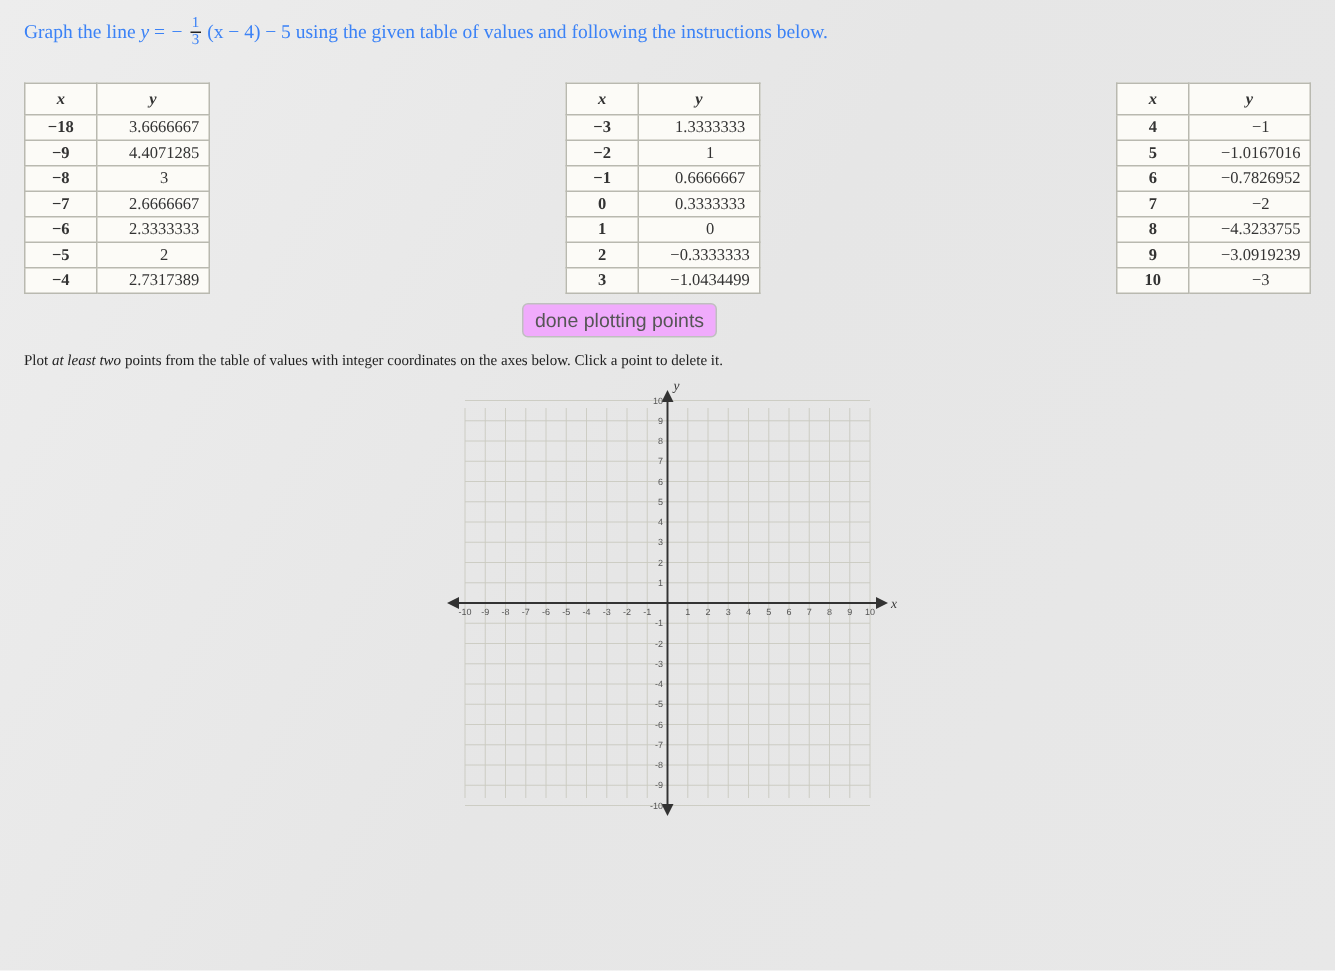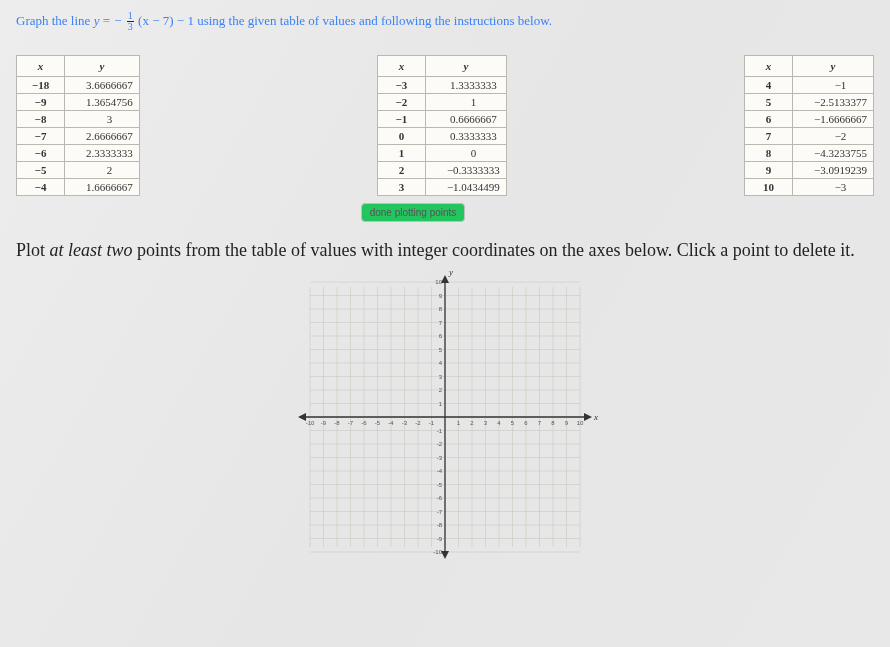--- a/index.html
+++ b/index.html
@@ -28,84 +28,84 @@
       color: #333;
       background: #fcfbf7;
     }
     table.data th { font-style: italic; font-weight: bold; padding: 4px 12px; }
     table.data td { padding: 2px 6px; }
     table.data td.xcol { font-weight: bold; width: 48px; }
     table.data td.ycol { width: 69px; padding-left: 21px; }
     .btn-row { text-align: center; margin: 6px 0 8px 0; }
     .done-btn {
       display: inline-block;
-      font-size: 10px;
+      font-size: 13px;
       font-family: Arial, sans-serif;
       color: #555;
       padding: 3px 8px;
       border: 1px solid #bfbfbf;
       border-radius: 4px;
-      background: #22c55e;
+      background: #f0abfc;
       position: relative;
       left: -32px;
     }
-    .instruction2 { font-size: 18px; color: #222; margin-bottom: 6px; }
+    .instruction2 { font-size: 10px; color: #222; margin-bottom: 6px; }
     .graph-wrap { text-align: center; }
     svg.grid { display: inline-block; }
   </style>
 </head>
 <body>
 
 <p class="prompt-line">
   <span>Graph the line </span>
   <i>y</i>
   <span> = </span>
   <span class="minus">−</span>
   <span class="frac">
     <span class="num">1</span>
     <span class="den">3</span>
   </span>
-  <span>(x − 7) − 1</span>
+  <span>(x − 4) − 5</span>
   <span> using the given table of values and following the instructions below.</span>
 </p>
 
 <div class="tables-row">
   <table class="data" id="tbl0">
       <tbody>
         <tr>
           <th>x</th>
           <th>y</th>
         </tr>
         <tr>
           <td class="xcol">−18</td>
           <td class="ycol">3.6666667</td>
         </tr>
         <tr>
           <td class="xcol">−9</td>
-          <td class="ycol">1.3654756</td>
+          <td class="ycol">4.4071285</td>
         </tr>
         <tr>
           <td class="xcol">−8</td>
           <td class="ycol">3</td>
         </tr>
         <tr>
           <td class="xcol">−7</td>
           <td class="ycol">2.6666667</td>
         </tr>
         <tr>
           <td class="xcol">−6</td>
           <td class="ycol">2.3333333</td>
         </tr>
         <tr>
           <td class="xcol">−5</td>
           <td class="ycol">2</td>
         </tr>
         <tr>
           <td class="xcol">−4</td>
-          <td class="ycol">1.6666667</td>
+          <td class="ycol">2.7317389</td>
         </tr>
       </tbody>
     </table>
   <table class="data" id="tbl1">
       <tbody>
         <tr>
           <th>x</th>
           <th>y</th>
         </tr>
         <tr>
@@ -143,25 +143,25 @@
         <tr>
           <th>x</th>
           <th>y</th>
         </tr>
         <tr>
           <td class="xcol">4</td>
           <td class="ycol">−1</td>
         </tr>
         <tr>
           <td class="xcol">5</td>
-          <td class="ycol">−2.5133377</td>
+          <td class="ycol">−1.0167016</td>
         </tr>
         <tr>
           <td class="xcol">6</td>
-          <td class="ycol">−1.6666667</td>
+          <td class="ycol">−0.7826952</td>
         </tr>
         <tr>
           <td class="xcol">7</td>
           <td class="ycol">−2</td>
         </tr>
         <tr>
           <td class="xcol">8</td>
           <td class="ycol">−4.3233755</td>
         </tr>
         <tr>

